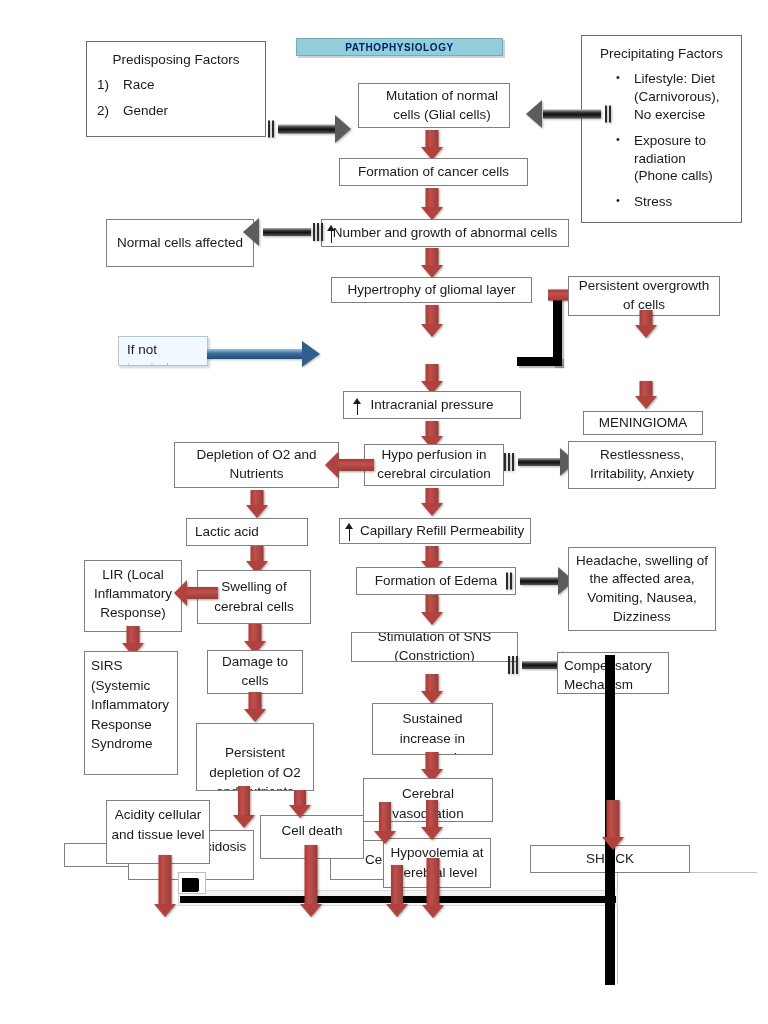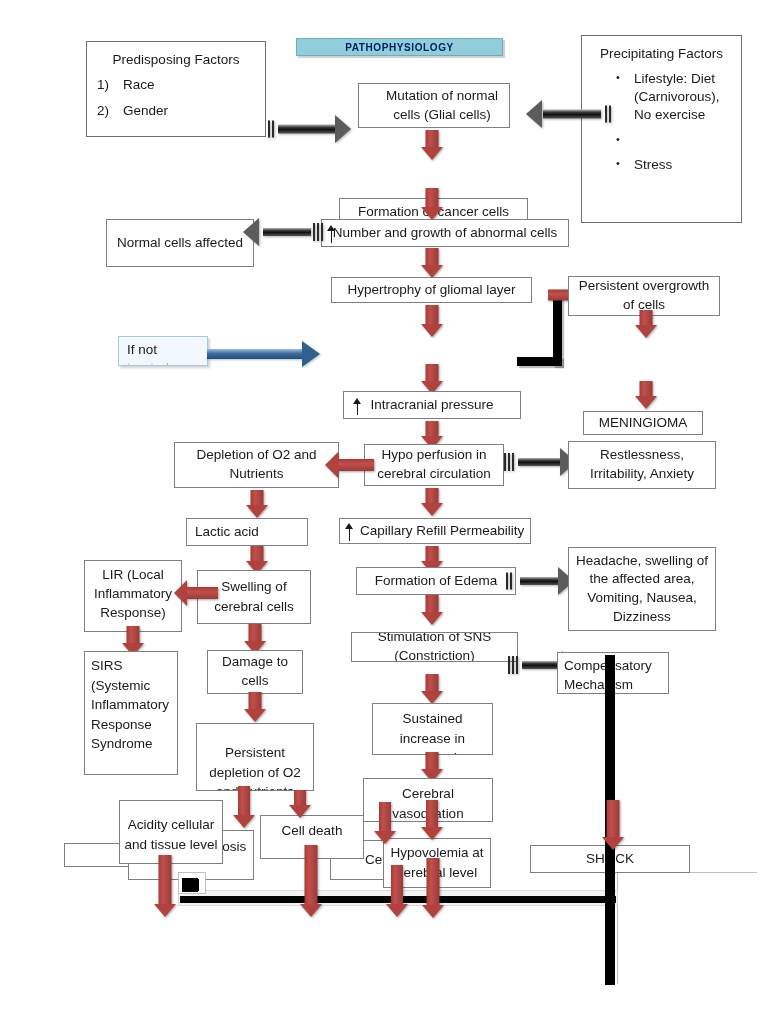--- a/index.html
+++ b/index.html
@@ -328,20 +328,21 @@
 
   <div class="factor-box" style="left:581px; top:35px; width:161px; height:188px;">
     <span class="factor-title">Precipitating Factors</span>
     <ul class="factor-list bulleted">
       <li>
         <span class="marker">•</span>
         <span>Lifestyle: Diet (Carnivorous), No exercise</span>
       </li>
       <li>
         <span class="marker">•</span>
+        <span> Exposure to radiation (Phone calls)</span>
       </li>
       <li>
         <span class="marker">•</span>
         <span>Stress</span>
       </li>
     </ul>
   </div>
 
   <div class="garrow right" style="left:268px; top:115px; width:83px; height:28px;">
     <div class="shaft" style="left:10px; width:58px; height:9px;"></div>
@@ -361,21 +362,21 @@
     </div>
   </div>
 
   <div class="box" style="left:358px; top:83px; width:152px; height:45px;padding-left:20px;">Mutation of normal cells (Glial cells)</div>
 
   <div class="rarrow-down" style="left:419px; top:130px; width:26px; height:30px;">
     <div class="shaft" style="width:13px; height:20px;"></div>
       <div class="head"></div>
   </div>
 
-  <div class="box" style="left:339px; top:158px; width:189px; height:28px;margin-top:40px;">Formation of cancer cells</div>
+  <div class="box" style="left:339px; top:158px; width:189px; height:28px;">Formation of cancer cells</div>
 
   <div class="rarrow-down" style="left:419px; top:188px; width:26px; height:32px;">
     <div class="shaft" style="width:13px; height:21px;"></div>
       <div class="head"></div>
   </div>
 
   <div class="box" style="left:321px; top:219px; width:248px; height:28px;">
     <span class="uparrow" style="left:4px; top:5px; height:18px;">
       <span class="tip"></span>
         <span class="stem"></span>
@@ -595,21 +596,21 @@
   </div>
 
   <div class="box" style="left:363px; top:778px; width:130px; height:44px; display:block; padding-top:5px; line-height:1.45;">
     <span style="display:block; text-align:center;">Cerebral vasodilation</span>
   </div>
 
   <div class="box" style="left:128px; top:830px; width:126px; height:50px; display:block; padding-top:6px; line-height:1.45; z-index:1;">
     <span style="display:block; text-align:center;">Metabolic acidosis</span>
   </div>
 
-  <div class="box" style="left:119px; top:800px; width:104px; height:64px; display:block; padding-top:14px; line-height:1.48; z-index:3;">
+  <div class="box" style="left:106px; top:800px; width:104px; height:64px; display:block; padding-top:4px; line-height:1.48; z-index:3;">
     <span style="display:block; text-align:center;">Acidity cellular and tissue level</span>
   </div>
 
   <div class="box" style="left:260px; top:815px; width:104px; height:44px; display:block; padding-top:5px; line-height:1.45; z-index:2;">
     <span style="display:block; text-align:center;">Cell death</span>
   </div>
 
   <div class="box" style="left:330px; top:840px; width:122px; height:40px; z-index:1;">Cerebral</div>
 
   <div class="box" style="left:383px; top:838px; width:108px; height:50px; display:block; padding-top:4px; line-height:1.45; z-index:3;">

